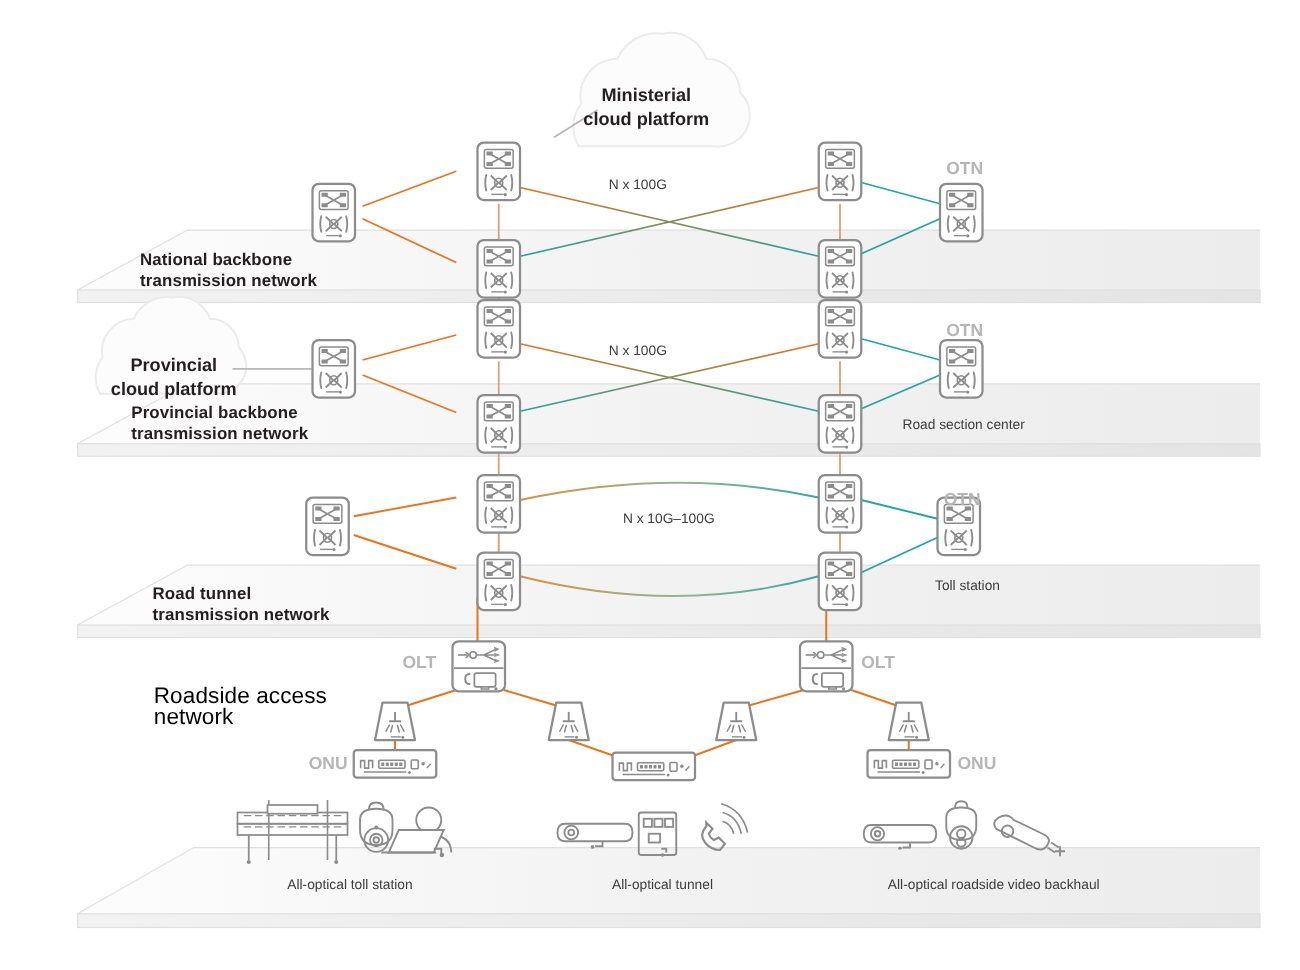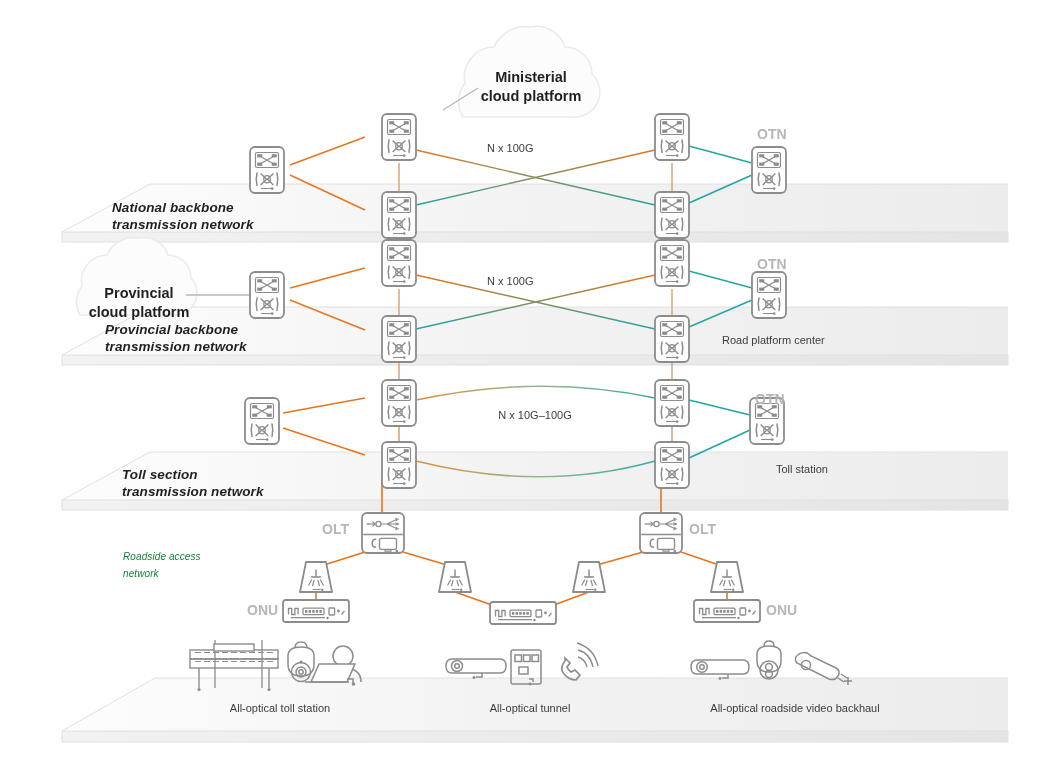--- a/index.html
+++ b/index.html
@@ -1,21 +1,21 @@
 <!DOCTYPE html>
 <html><head>
 <meta charset="utf-8">
 <style>
   html,body{margin:0;padding:0;background:#ffffff;}
   body{width:1040px;height:776px;font-family:"Liberation Sans",sans-serif;color:#3c3c3c;}
   #stage{position:relative;width:1040px;height:776px;overflow:hidden;background:#fff;}
   svg#scene{position:absolute;left:0;top:0;width:1040px;height:776px;}
 
-  .lyr-label{position:absolute;font-weight:bold;font-size:13.5px;line-height:17px;color:#231f20;letter-spacing:.1px;font-style:italic;}
-  .lyr-label.thin{font-weight:normal;font-size:10px;color:#15803d;}
+  .lyr-label{position:absolute;font-weight:bold;font-size:13.5px;line-height:17px;color:#231f20;letter-spacing:.1px;}
+  .lyr-label.thin{font-weight:normal;font-size:18px;color:#000000;}
   .sm-label{position:absolute;font-size:11px;color:#3c3c3c;line-height:16px;}
   .gy-label{position:absolute;font-size:14px;color:#b6b6b6;line-height:16px;font-weight:bold;}
   .cloud-txt{position:absolute;font-weight:bold;font-size:14.5px;line-height:19px;color:#231f20;text-align:center;}
   .ctr{text-align:center;}
 </style>
 </head>
 <body>
 
 <div id="stage">
 
@@ -388,63 +388,63 @@
     <circle cx="769" cy="674" r="3.4"></circle>
   </g>
 
   <g fill="none" stroke="#8C8C8C" stroke-width="1.5">
     <path d="M797 663 q-4 -5 2 -9 q7 -4 12 2 l25 12 q5 3 2 8 q-3 5 -9 3 Z"></path>
     <circle cx="806" cy="665" r="4.6"></circle>
     <path d="M838 678 l6 4 M841 674 l6 4 M844 681 h8 M848 677 v8"></path>
   </g>
 </svg>
 
-<div class="cloud-txt" style="left:456px;top:68px;width:150px;">
+<div class="cloud-txt" style="left:442px;top:68px;width:150px;">
   <div>Ministerial</div>
   <div>cloud platform</div>
 </div>
 
 <div class="cloud-txt" style="left:73px;top:284px;width:132px;">
   <div>Provincial</div>
   <div>cloud platform</div>
 </div>
 
 <div class="lyr-label" style="left:112px;top:199px;">
   <div>National backbone</div>
   <div>transmission network</div>
 </div>
 
 <div class="lyr-label" style="left:105px;top:321px;">
   <div>Provincial backbone</div>
   <div>transmission network</div>
 </div>
 
 <div class="lyr-label" style="left:122px;top:466px;">
-  <div>Toll section</div>
+  <div>Road tunnel</div>
   <div>transmission network</div>
 </div>
 
 <div class="lyr-label thin" style="left:123px;top:548px;">
   <div>Roadside access</div>
   <div>network</div>
 </div>
 
 <div class="sm-label" style="left:487px;top:140px;">N x 100G</div>
 <div class="sm-label" style="left:487px;top:273px;">N x 100G</div>
 
 <div class="sm-label ctr" style="left:418px;top:407px;width:234px;text-align:center;">
   <div>N x 10G–100G</div>
 </div>
 
 <div class="gy-label" style="left:757px;top:126px;">OTN</div>
 <div class="gy-label" style="left:757px;top:256px;">OTN</div>
 <div class="gy-label" style="left:755px;top:391px;">OTN</div>
 
-<div class="sm-label" style="left:722px;top:332px;">Road platform center</div>
-<div class="sm-label" style="left:776px;top:461px;">Toll station</div>
+<div class="sm-label" style="left:722px;top:332px;">Road section center</div>
+<div class="sm-label" style="left:748px;top:461px;">Toll station</div>
 
 <div class="gy-label" style="left:322px;top:521px;">OLT</div>
 <div class="gy-label" style="left:689px;top:521px;">OLT</div>
 <div class="gy-label" style="left:247px;top:602px;">ONU</div>
 <div class="gy-label" style="left:766px;top:602px;">ONU</div>
 
 <div class="sm-label ctr" style="left:410px;top:700px;width:240px;">All-optical tunnel</div>
 <div class="sm-label ctr" style="left:150px;top:700px;width:260px;">All-optical toll station</div>
 <div class="sm-label ctr" style="left:650px;top:700px;width:290px;">All-optical roadside video backhaul</div>
 

